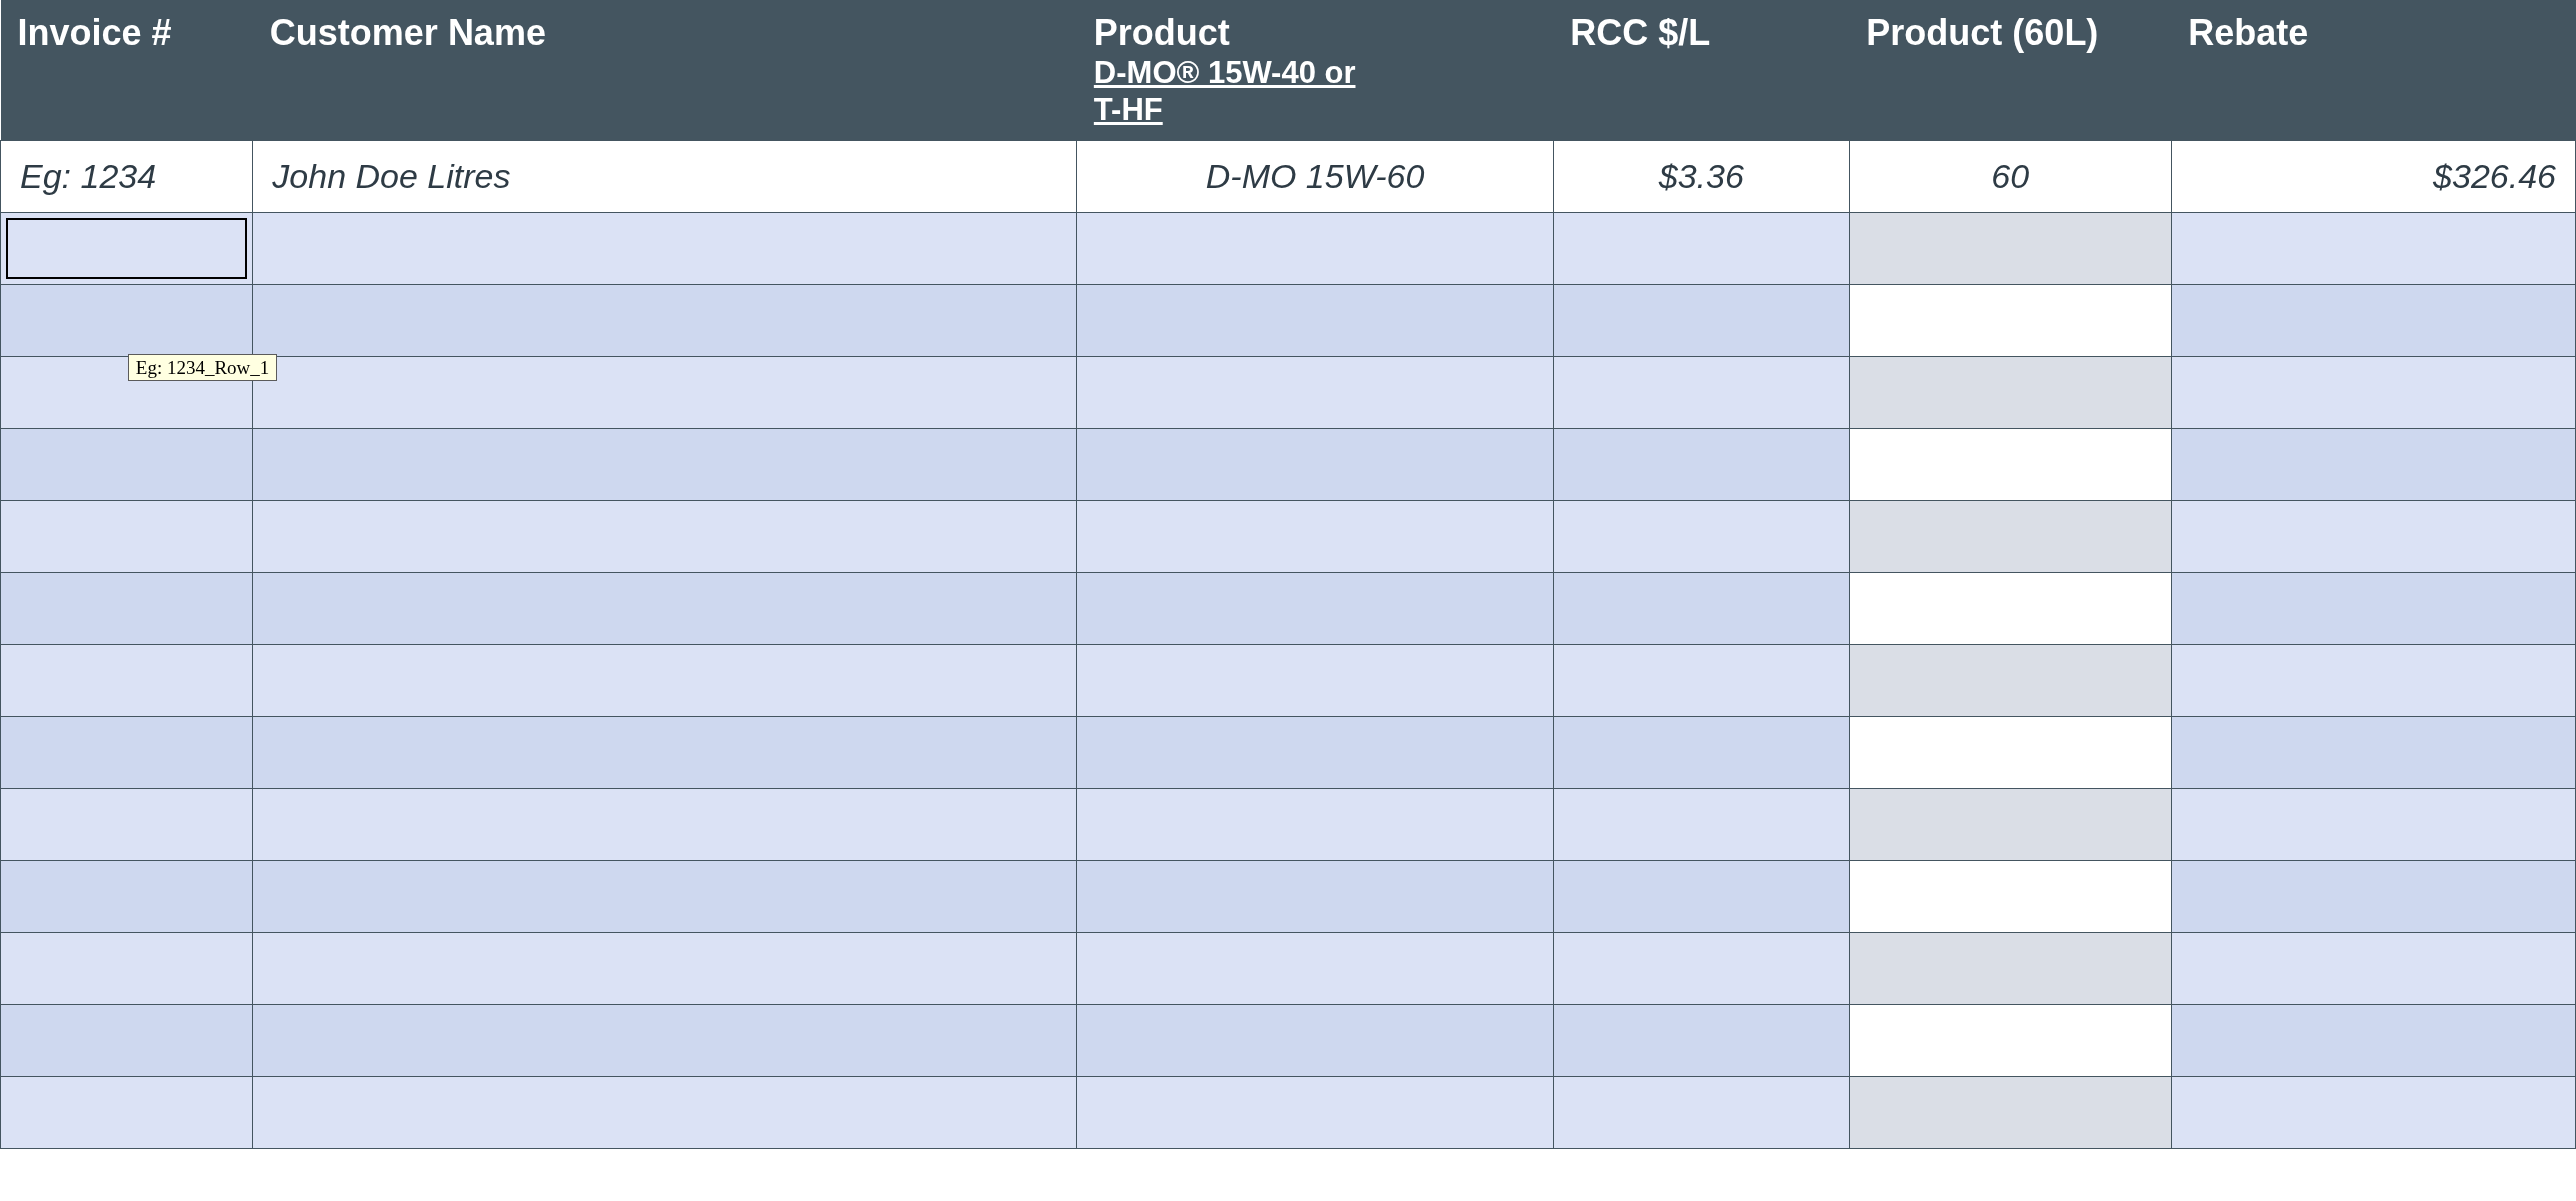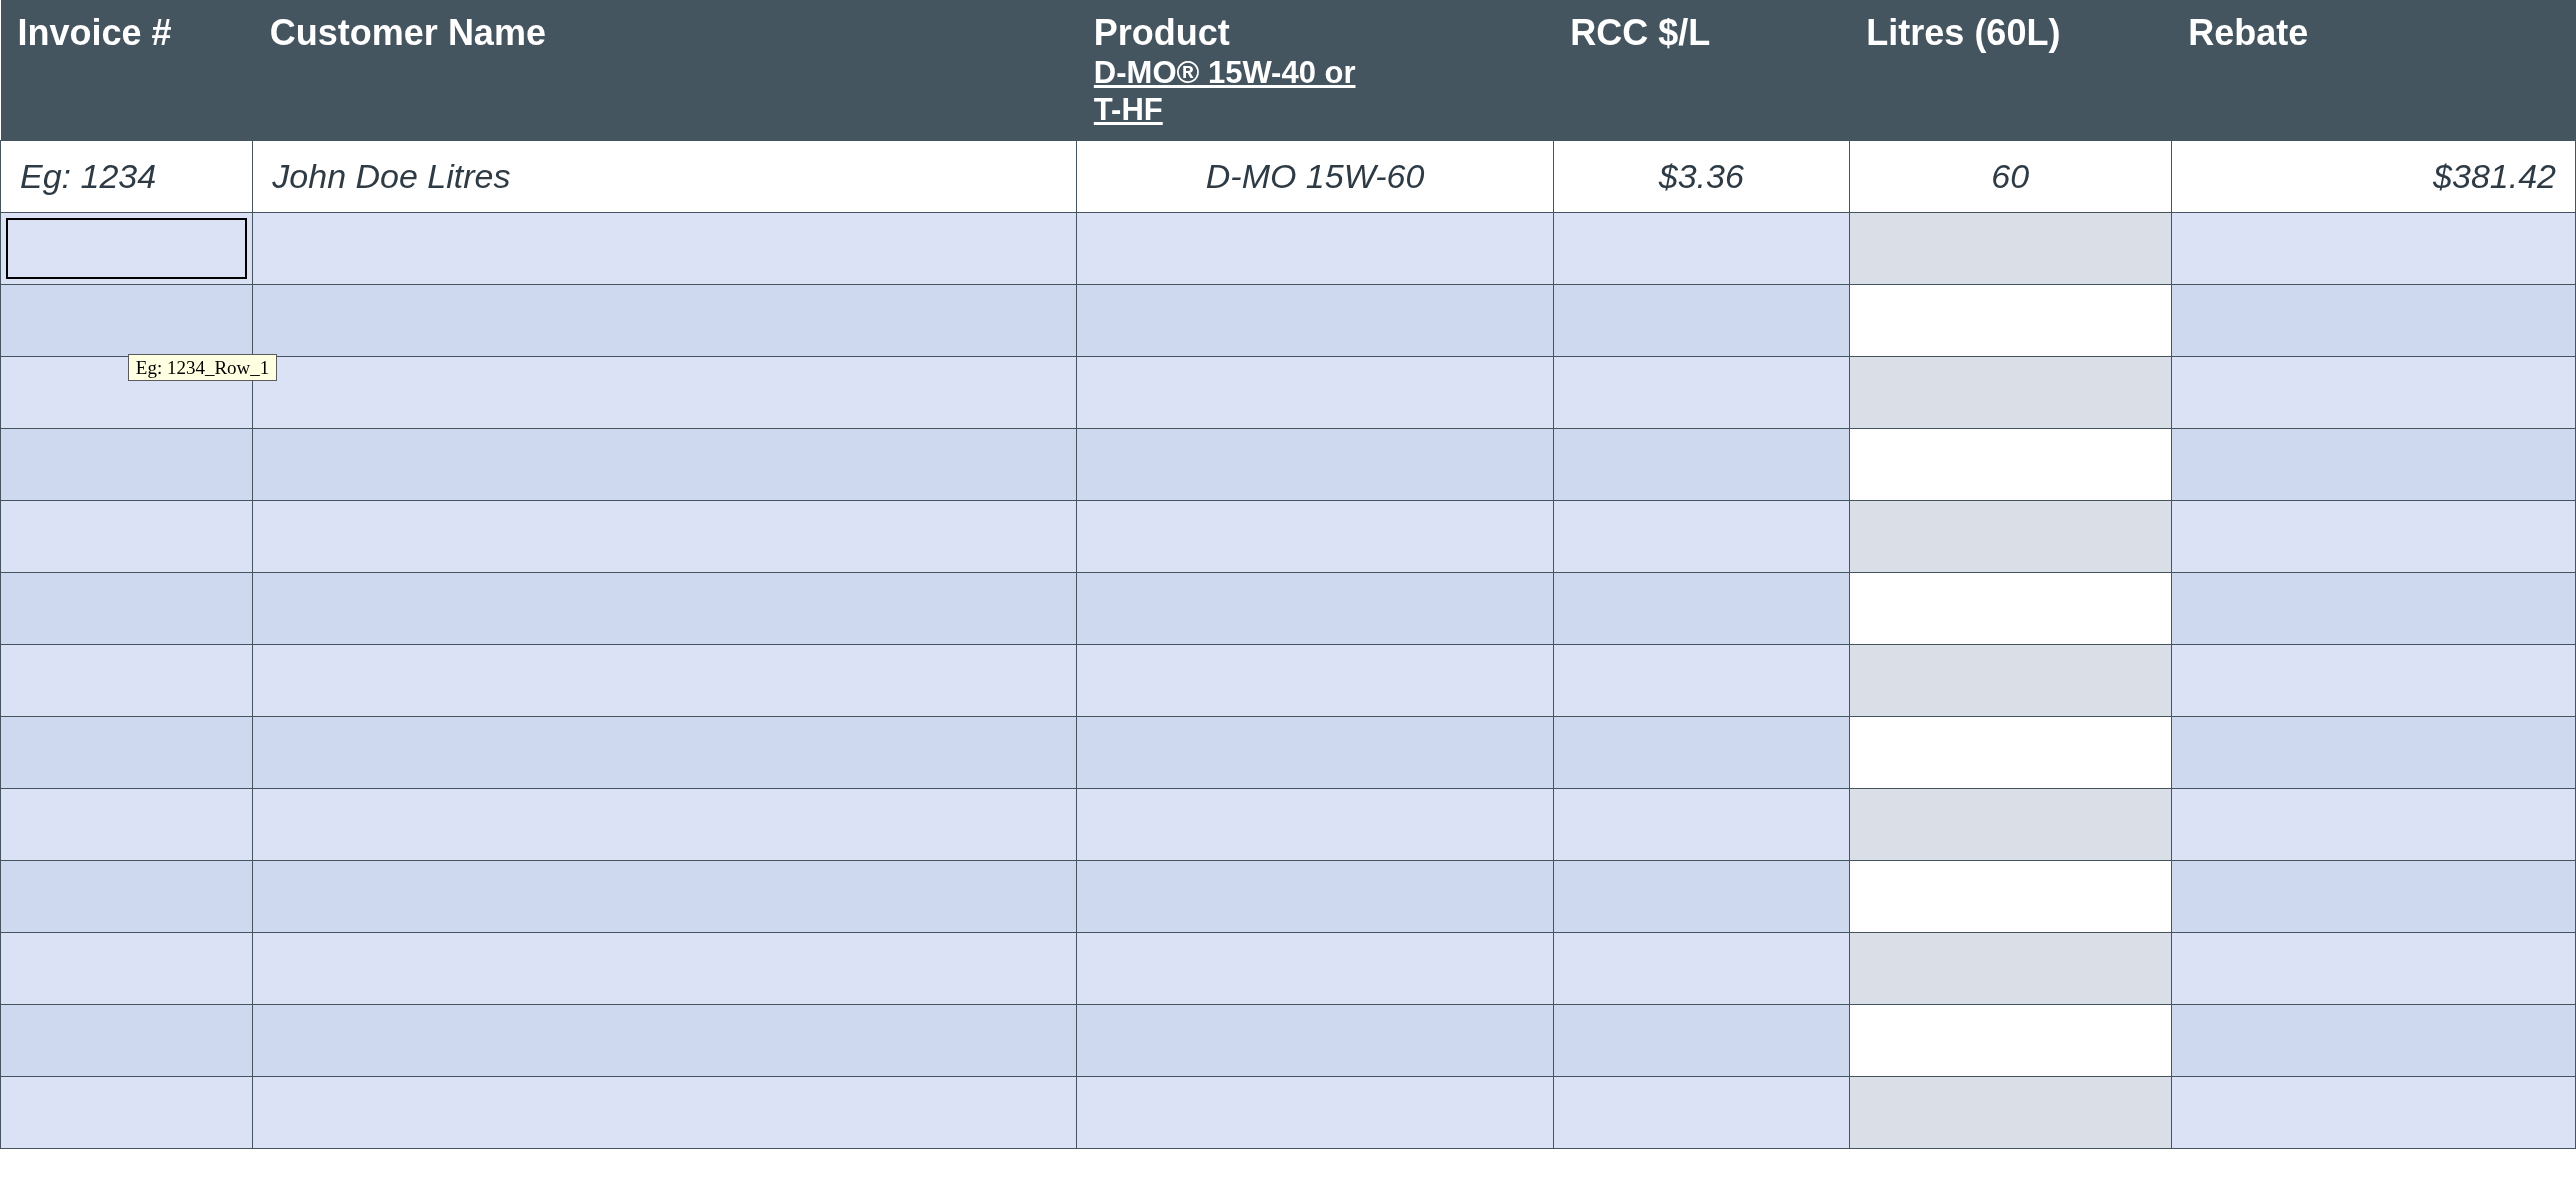--- a/index.html
+++ b/index.html
@@ -100,32 +100,32 @@
   <thead>
     <tr>
       <th>Invoice #</th>
       <th>Customer Name</th>
       <th>
         <span>Product</span>
         <span class="sub">D-MO® 15W-40 or</span>
         <span class="sub">T-HF</span>
       </th>
       <th>RCC $/L</th>
-      <th>Litres (60L)</th>
+      <th>Product (60L)</th>
       <th>Rebate</th>
     </tr>
   </thead>
   <tbody id="tbody">
     <tr class="example">
       <td>Eg: 1234</td>
       <td>John Doe Litres</td>
       <td class="center">D-MO 15W-60</td>
       <td class="center">$3.36</td>
       <td class="center">60</td>
-      <td class="right">$381.42</td>
+      <td class="right">$326.46</td>
     </tr>
   <tr class="row-blue">
         <td class="focused">
           <div class="inner"></div>
         </td>
         <td></td>
         <td></td>
         <td></td>
         <td class="litres-cell"></td>
         <td></td>

